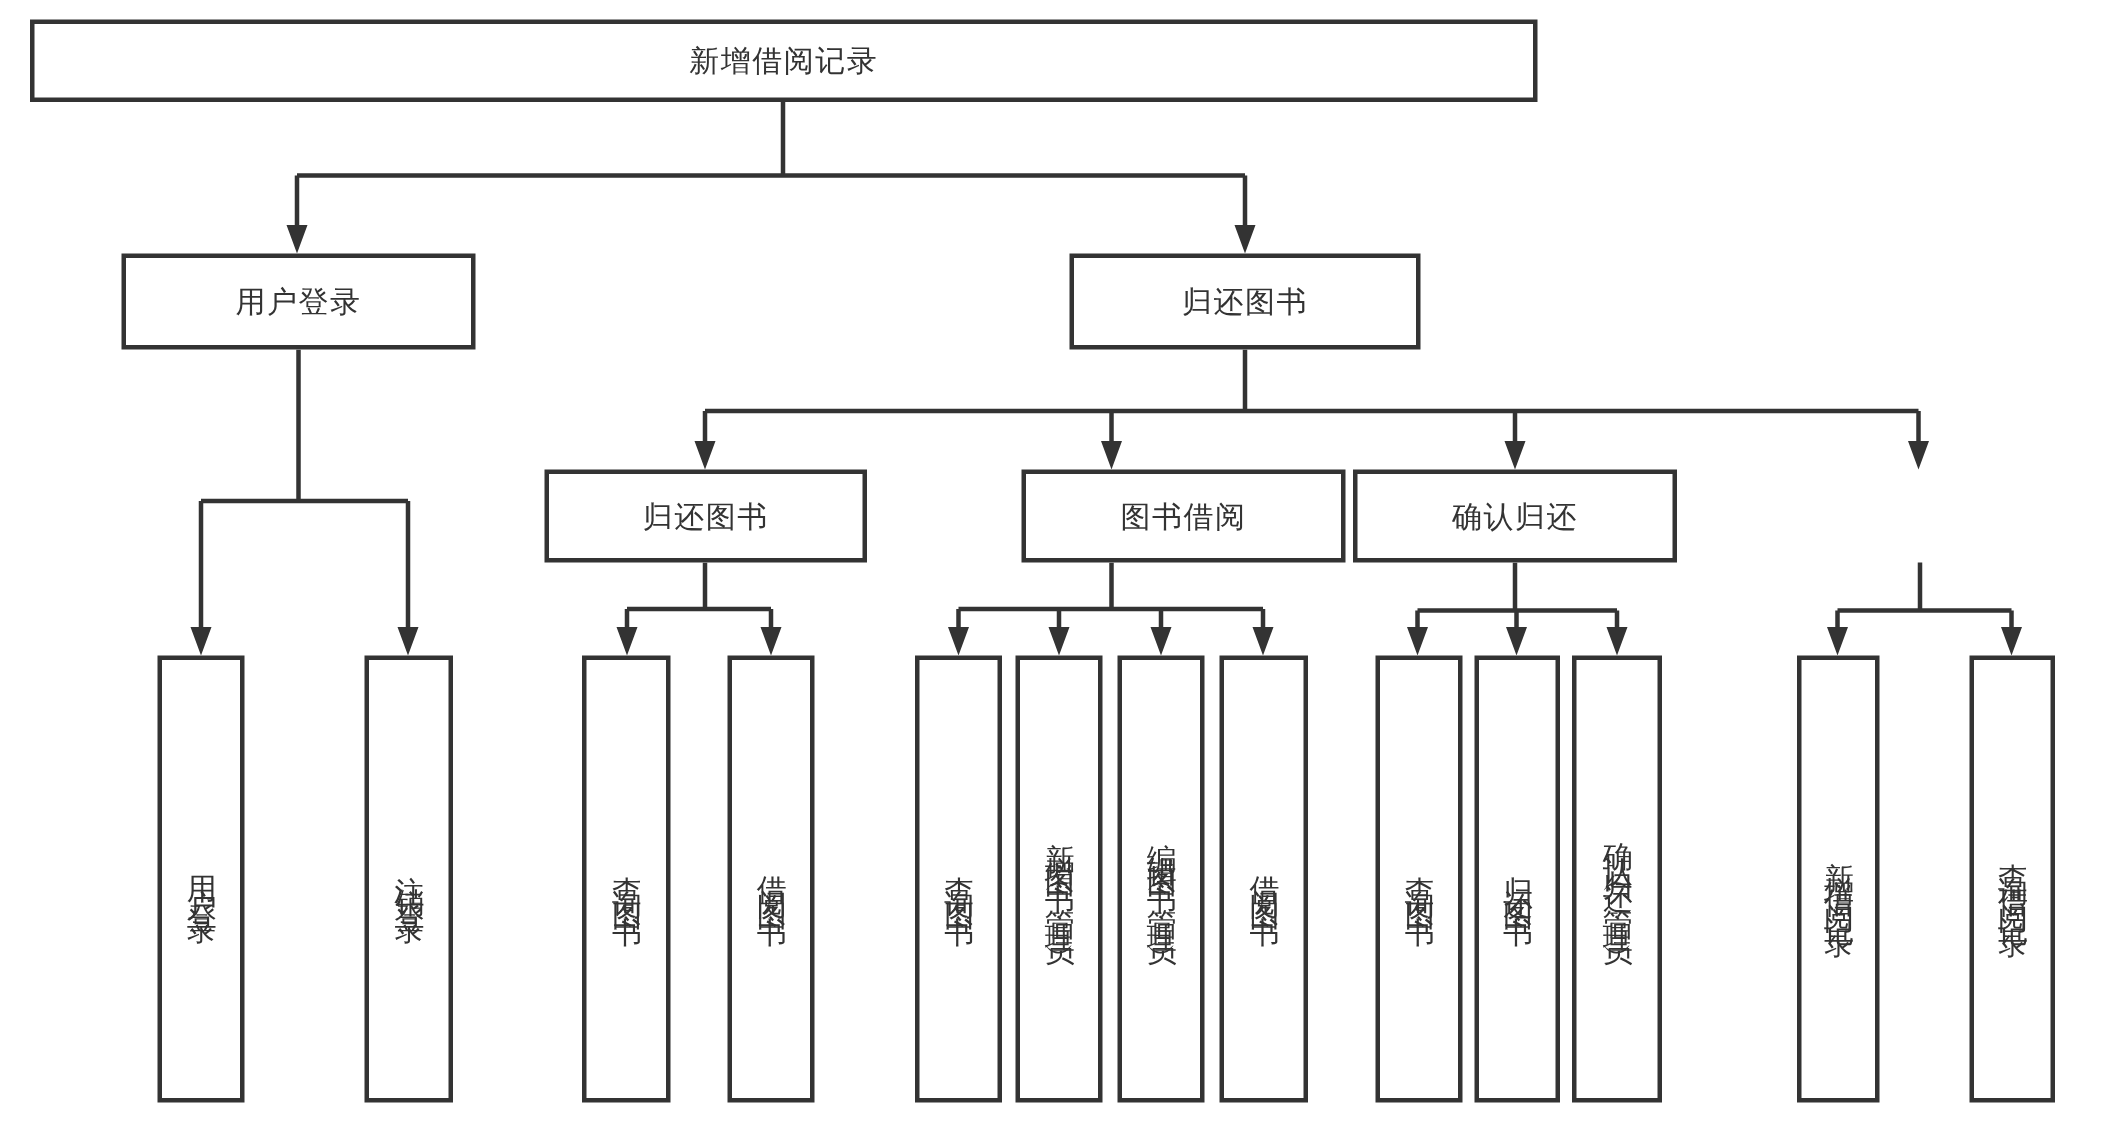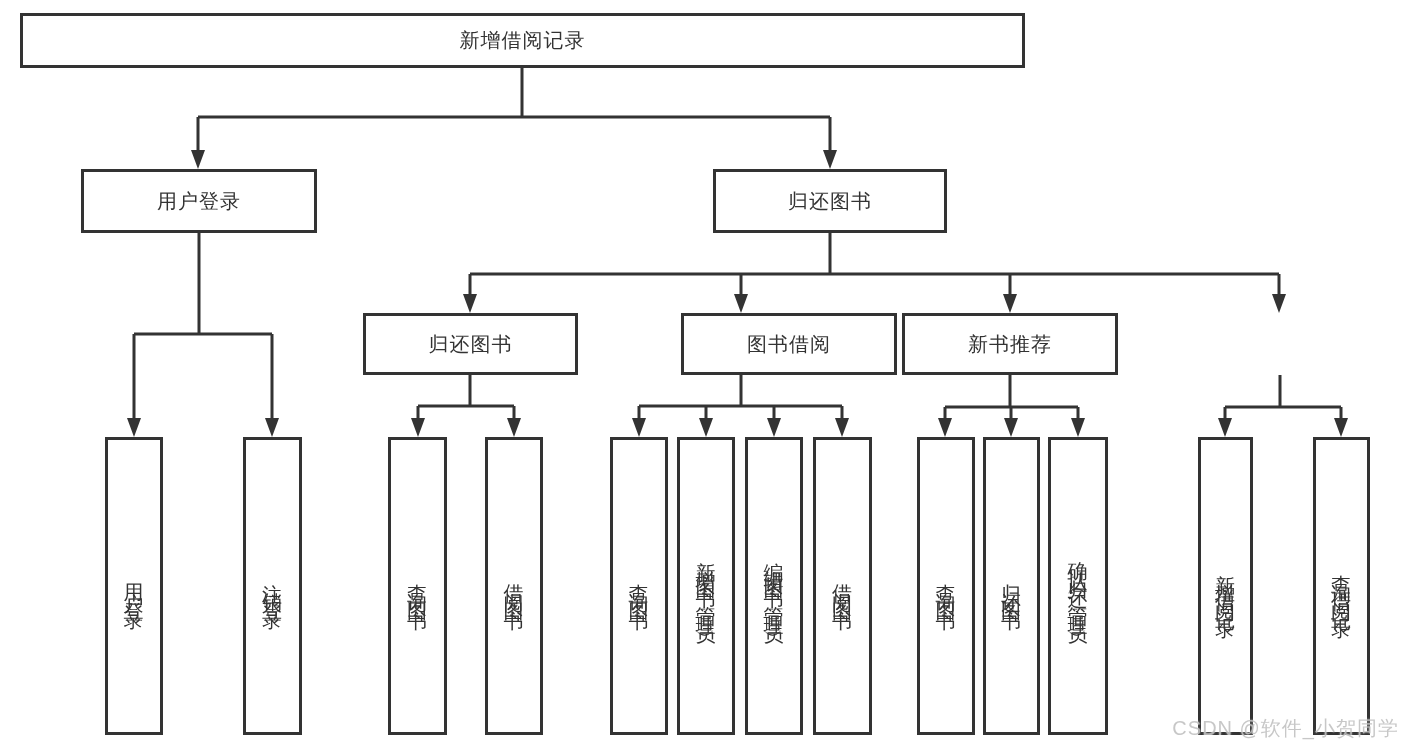--- a/index.html
+++ b/index.html
@@ -103,35 +103,34 @@
     <path class="arrow" d="M1218 418 L1232 418 L1225 437 Z M1334 418 L1348 418 L1341 437 Z"></path>
   </svg>
 
   <div class="hbox" style="left:20px; top:13px; width:1005px; height:55px;">新增借阅记录</div>
 
   <div class="hbox" style="left:81px; top:169px; width:236px; height:64px;">用户登录</div>
   <div class="hbox" style="left:713px; top:169px; width:234px; height:64px;">归还图书</div>
 
   <div class="hbox" style="left:363px; top:313px; width:215px; height:62px;">归还图书</div>
   <div class="hbox" style="left:633px; top:313px; width:216px; height:62px;margin-left:48px;">图书借阅</div>
-  <div class="hbox" style="left:902px; top:313px; width:216px; height:62px;">新书推荐</div>
+  <div class="hbox" style="left:902px; top:313px; width:216px; height:62px;">确认归还</div>
 
   <div class="vbox" style="left:105px; width:58px;">用户登录</div>
   <div class="vbox" style="left:243px; width:59px;">注销登录</div>
 
   <div class="vbox" style="left:388px; width:59px;">查询图书</div>
   <div class="vbox" style="left:485px; width:58px;">借阅图书</div>
 
   <div class="vbox" style="left:610px; width:58px;">查询图书</div>
   <div class="vbox" style="left:677px; width:58px;">新增图书（管理员）</div>
   <div class="vbox" style="left:745px; width:58px;">编辑图书（管理员）</div>
   <div class="vbox" style="left:813px; width:59px;">借阅图书</div>
 
   <div class="vbox" style="left:917px; width:58px;">查询图书</div>
   <div class="vbox" style="left:983px; width:57px;">归还图书</div>
   <div class="vbox" style="left:1048px; width:60px;">确认归还（管理员）</div>
 
   <div class="vbox" style="left:1198px; width:55px;">新增借阅记录</div>
   <div class="vbox" style="left:1313px; width:57px;">查询借阅记录</div>
 
-  <div id="watermark">CSDN @软件_小贺同学</div>
 
 </div>
 
 </body></html>

